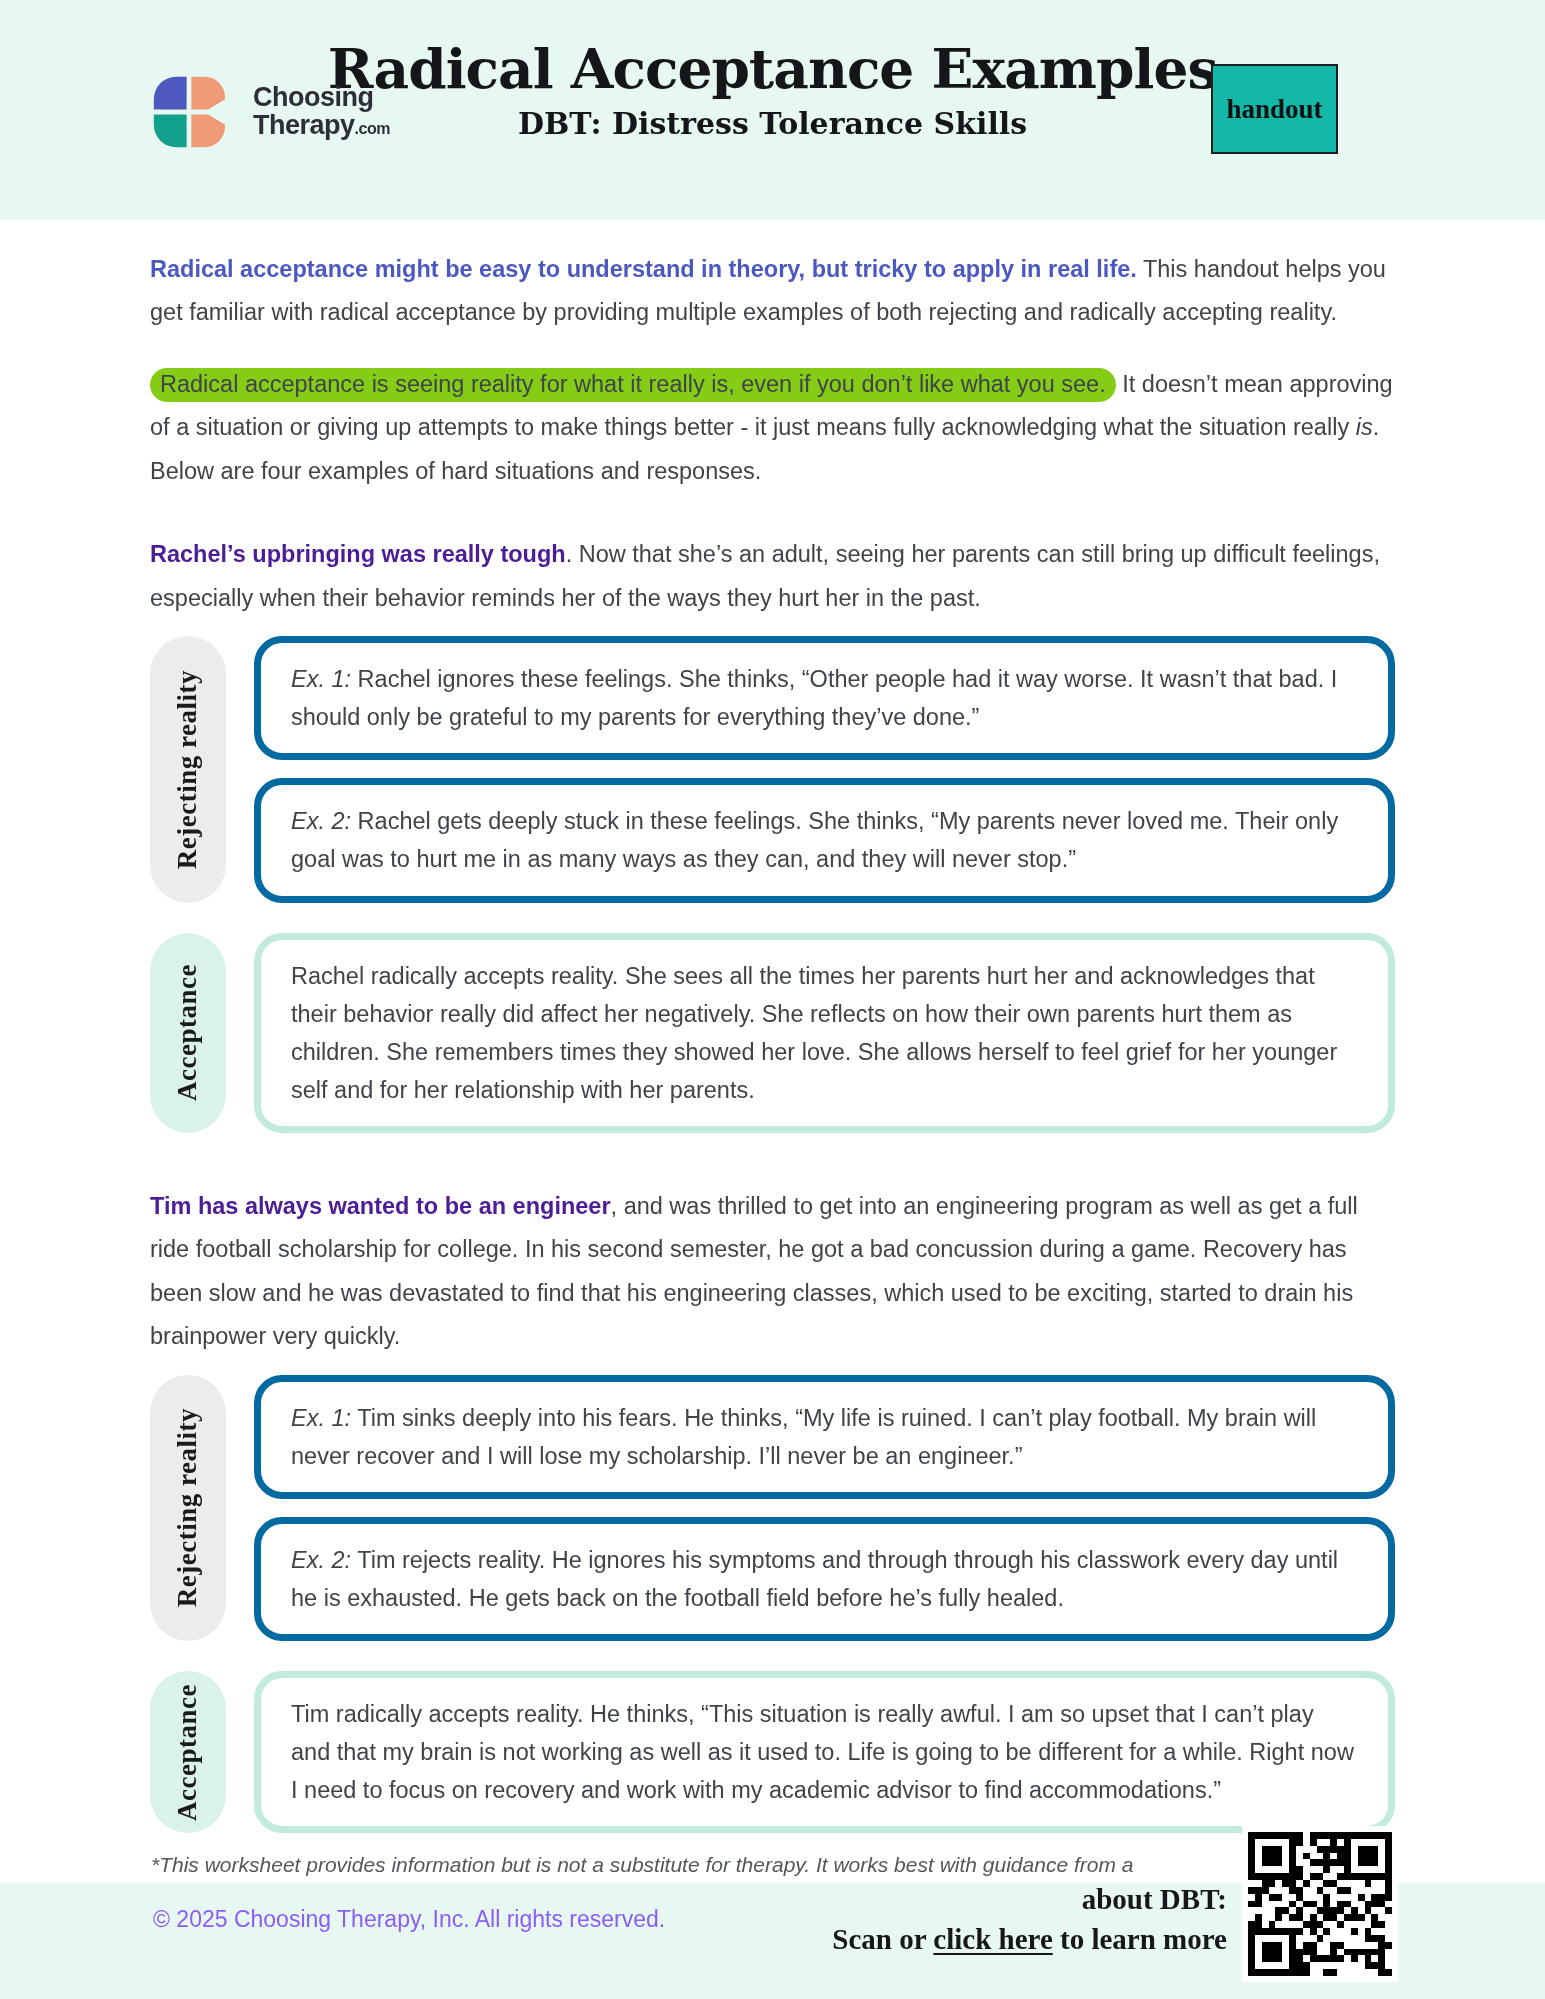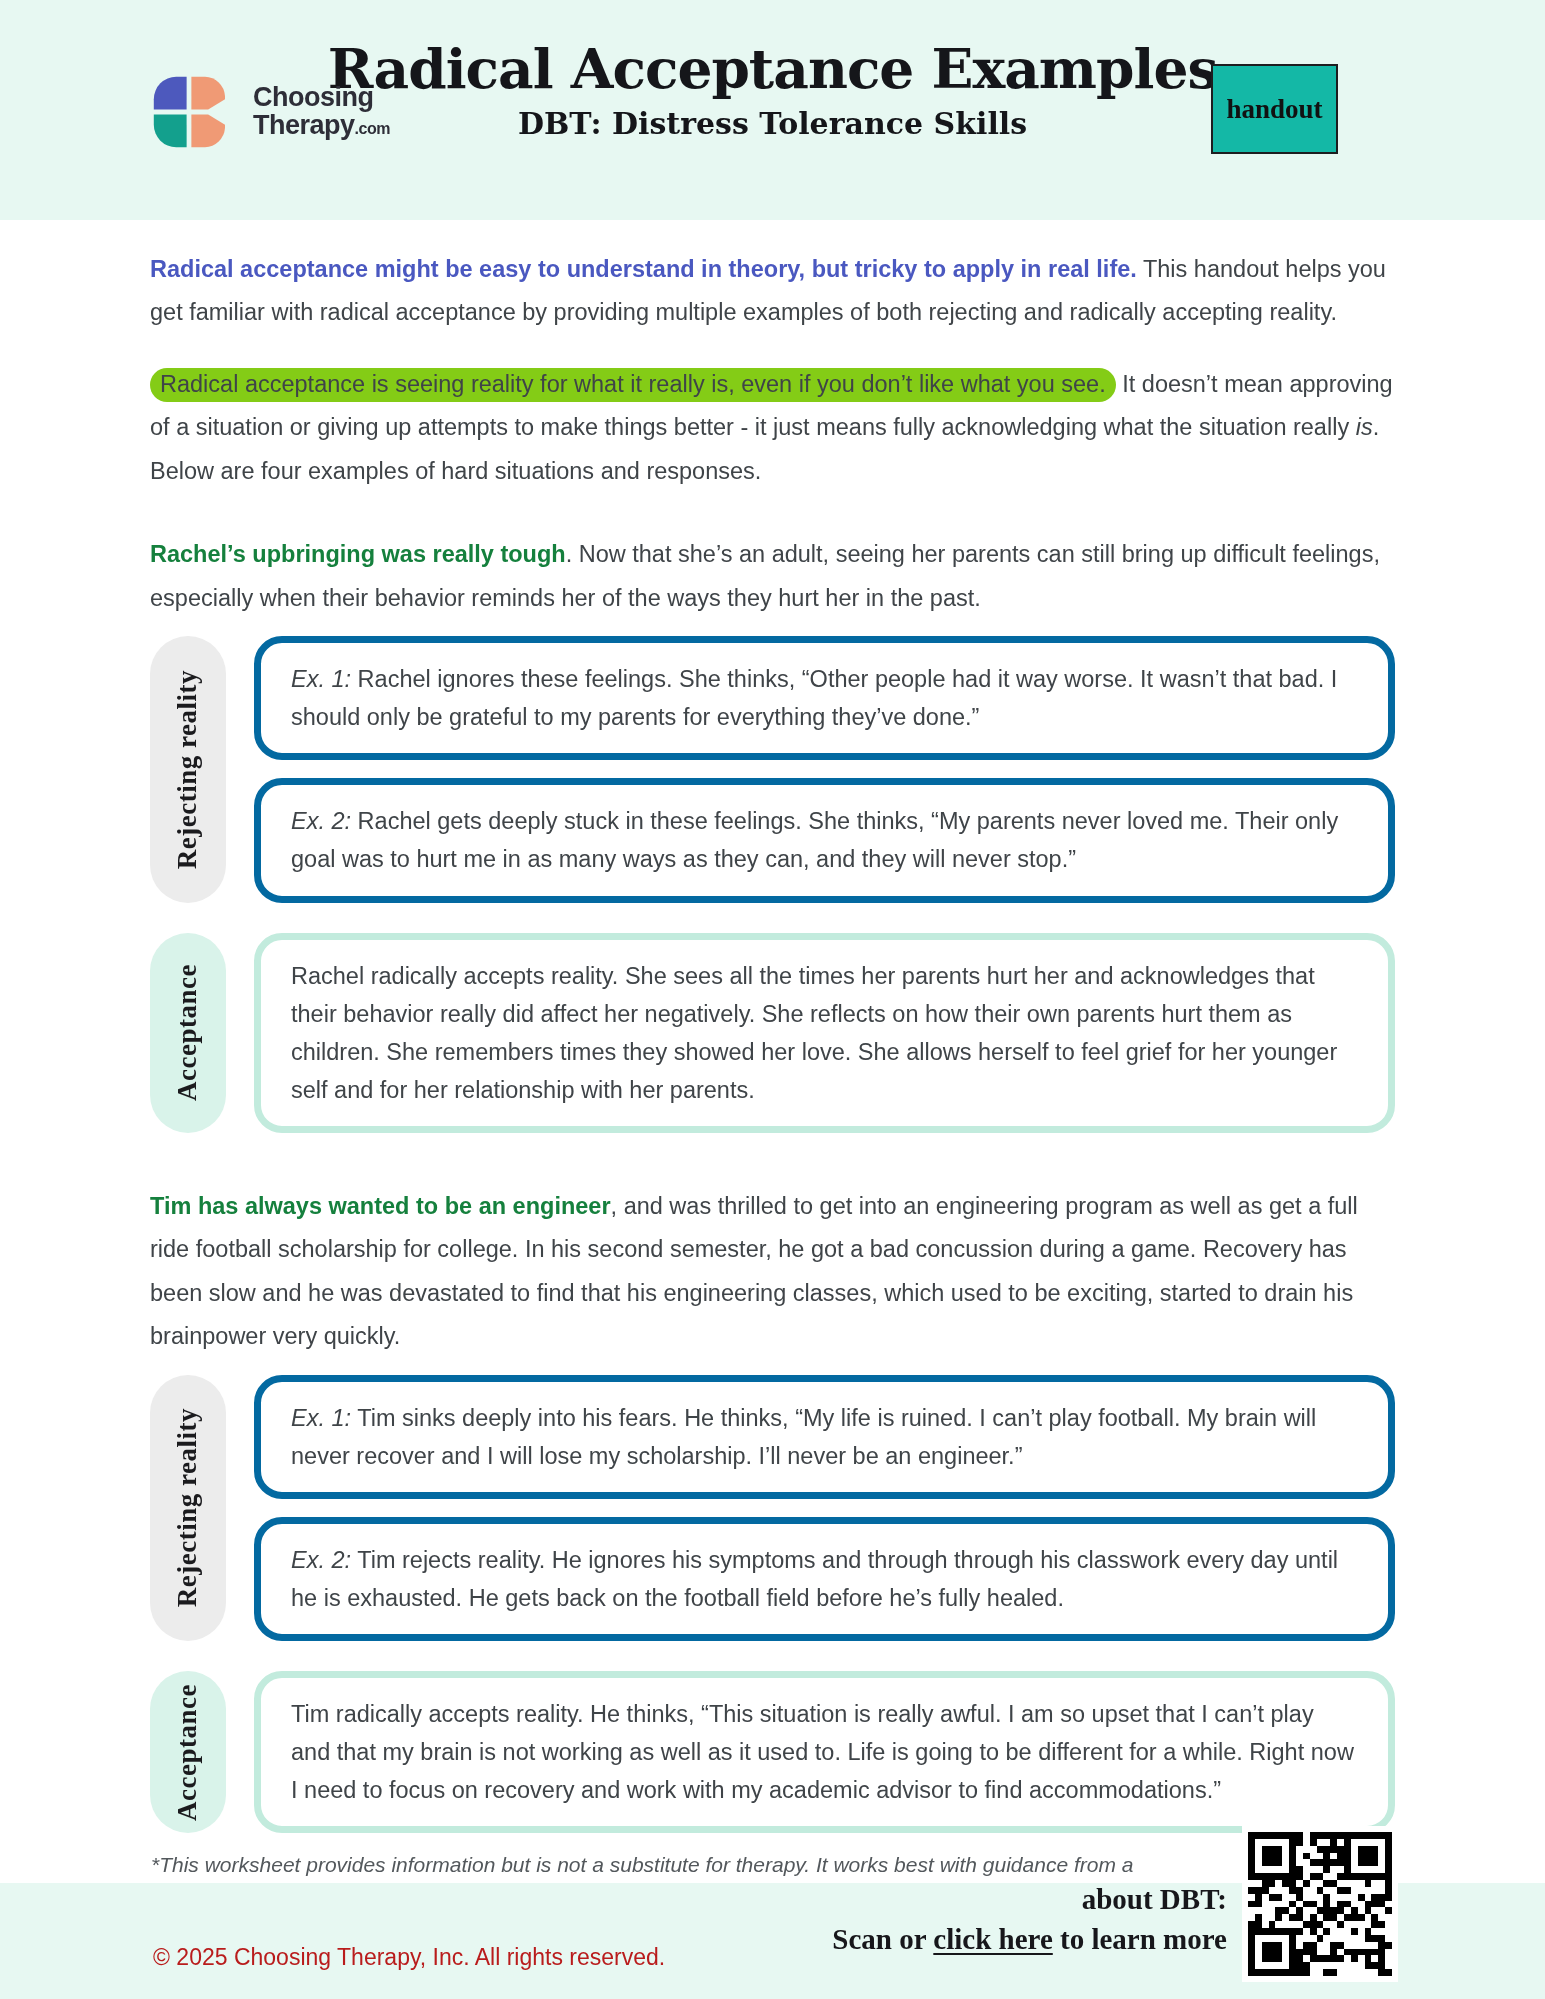--- a/index.html
+++ b/index.html
@@ -37,21 +37,21 @@
   
   .content { padding:28px 150px 0 150px; font-size:23.5px; line-height:1.85; }
   .lead1 { margin-bottom:28px; }
   .lead2 { margin-bottom:40px; }
   .accent-bold { color:#4a58c0; font-weight:700; }
   .hl {
     background:#84cc16; border-radius:18px; padding:3px 10px 5px 10px;
     -webkit-box-decoration-break:clone; box-decoration-break:clone;
   }
   .case-intro { margin-bottom:16px; }
-  .case-intro b { color:#15803d; }
+  .case-intro b { color:#4c1d95; }
   .tim-section { margin-top:52px; }
 
   .group { display:flex; gap:28px; margin-bottom:30px; }
   .group-accept { margin-bottom:0; }
   .pill {
     flex:0 0 76px; border-radius:38px; background:#ececec;
     display:flex; align-items:center; justify-content:center;
   }
   .pill-accept { background:#d9f3ea; }
   .pill span {
@@ -66,21 +66,21 @@
   }
   .ex-box .ex-label { font-style:italic; }
   .accept-box { border-color:#c2ebdd; }
 
   
   .disclaimer {
     position:absolute; left:151px; top:1851px; width:1080px;
     font-style:italic; font-size:21px; color:#53585c; line-height:1.3;
   }
   .footer-band { position:absolute; left:0; right:0; top:1883px; bottom:0; background:#e7f8f2; }
-  .copyright { position:absolute; left:153px; top:1906px; font-size:23px; color:#b91c1c;margin-top:38px; }
+  .copyright { position:absolute; left:153px; top:1906px; font-size:23px; color:#8b5cf6; }
   .scan-block {
     position:absolute; right:318px; top:1879px; text-align:right;
     font-family:"Liberation Serif", serif; font-weight:700; font-size:29px;
     color:#17171b; line-height:1.38;
   }
   .scan-link { text-decoration:underline; text-underline-offset:4px; color:#17171b; cursor:pointer; }
   .qr-box {
     position:absolute; right:147px; top:1826px; width:156px; height:156px;
     background:#ffffff; padding:6px; z-index:2;
   }

